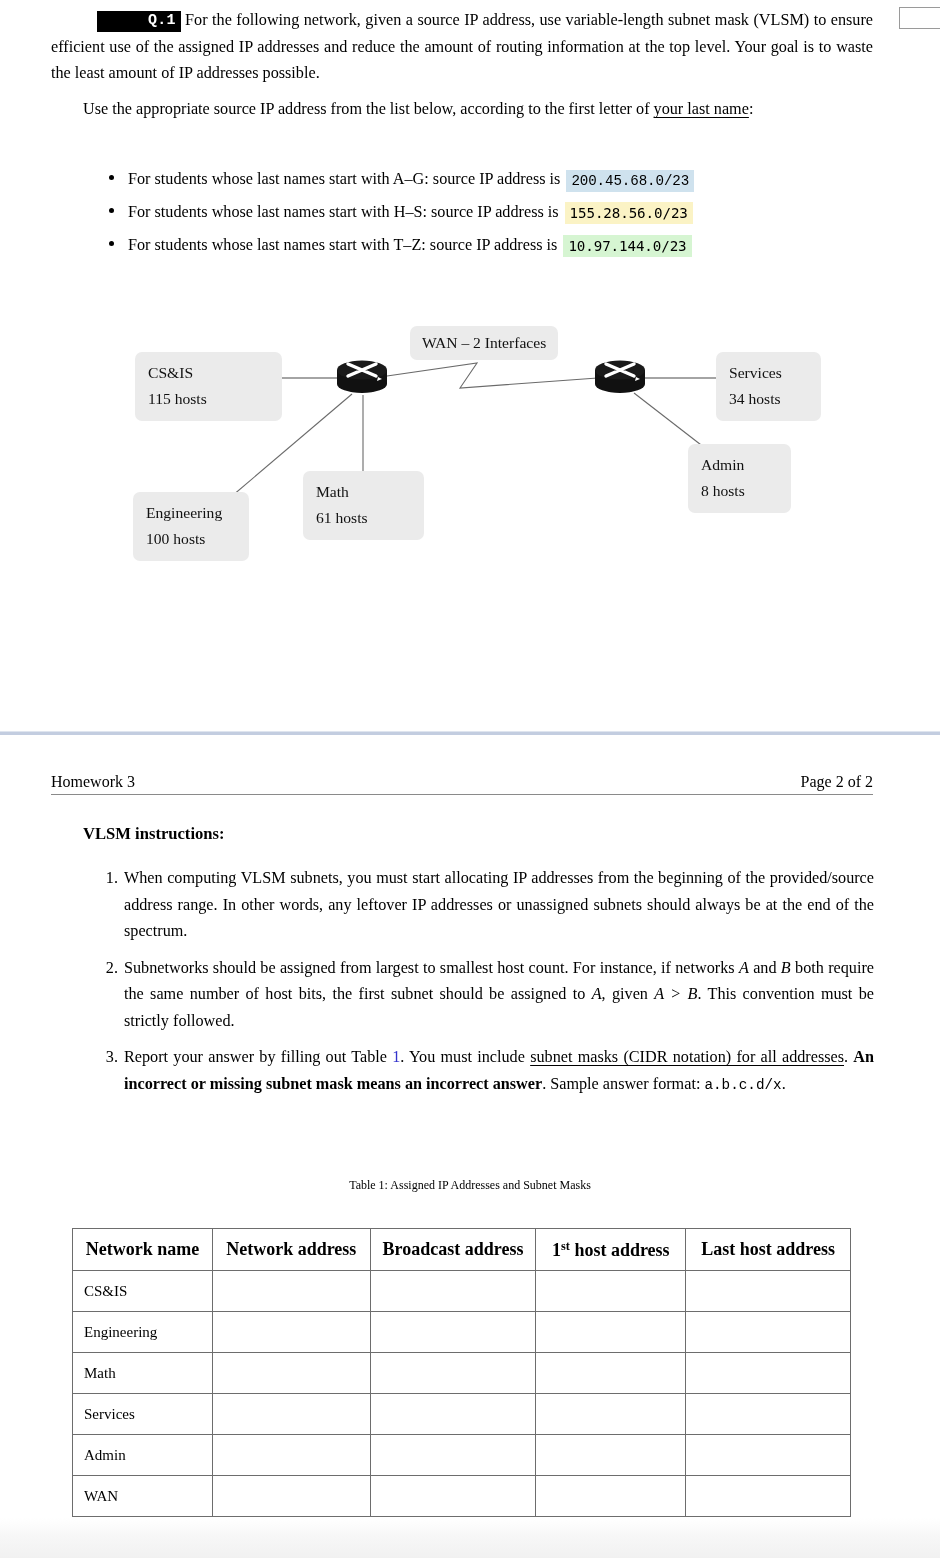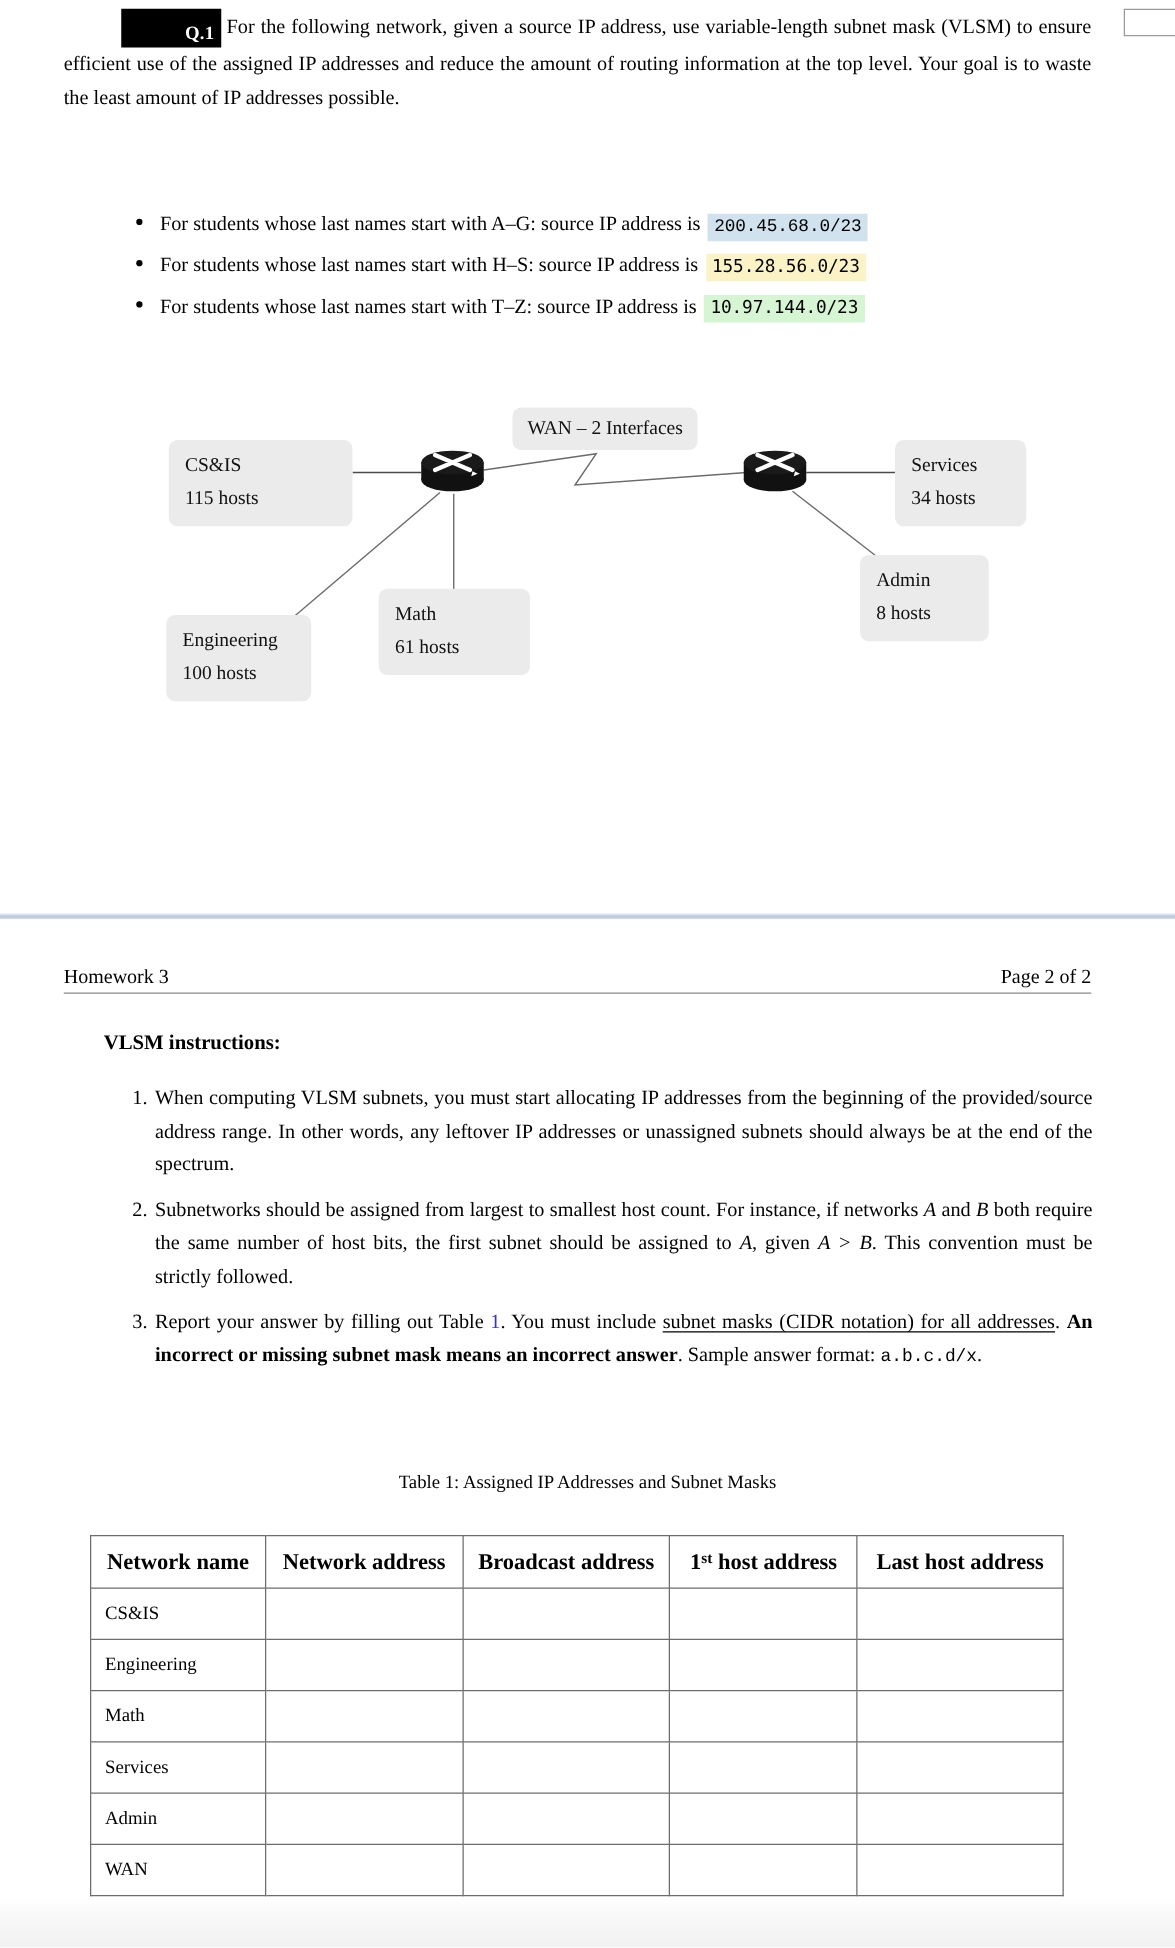--- a/index.html
+++ b/index.html
@@ -41,23 +41,24 @@
     height: 40px;
     background: linear-gradient(to bottom, #ffffff 0%, #f7f7f7 45%, #f1f1f1 100%);
   }
   .q-badge {
     display: inline-block;
     background: #000;
     color: #fff;
     font-weight: bold;
     font-size: 15px;
     line-height: 18px;
-    padding: 11px 5px 2px 5px;
+    padding: 1px 5px 2px 5px;
     vertical-align: middle;
     letter-spacing: 0.2px;
+    font-family: Liberation Mono, monospace;
   }
   .marks-box {
     position: absolute;
     top: 7px;
     left: 899px;
     width: 30px;
     height: 22px;
     border: 1px solid #9a9a9a;
     box-sizing: border-box;
     text-align: center;
@@ -200,21 +201,21 @@
   .lnk { color: #3333cc; }
   .bold { font-weight: bold; }
 
   
   .tbl-caption {
     position: absolute;
     top: 443px;
     left: 0;
     width: 940px;
     text-align: center;
-    font-size: 15px;
+    font-size: 12px;
   }
   table.vlsm {
     position: absolute;
     top: 493px;
     left: 72px;
     width: 779px;
     border-collapse: collapse;
     font-size: 15px;
   }
   table.vlsm th, table.vlsm td {
@@ -247,20 +248,23 @@
 
   <div class="para-1">
     <p class="body">
       <span class="q-badge">Q.1</span>
       <span>For the following network, given a source IP address, use variable-length subnet mask (VLSM) to ensure efficient use of the assigned IP addresses and reduce the amount of routing information at the top level. Your goal is to waste the least amount of IP addresses possible.</span>
     </p>
   </div>
 
   <div class="marks-box">12</div>
 
+  <div class="para-2">
+    <p class="body"><span>Use the appropriate source IP address from the list below, according to the first letter of </span><u class="plain">your last name</u><span>:</span></p>
+  </div>
 
   <div class="bullets">
     <div class="bullet-row">
       <span class="bullet-dot"></span>
       <span>For students whose last names start with A–G: source IP address is</span><span class="ipcode hl-blue">200.45.68.0/23</span>
     </div>
     <div class="bullet-row">
       <span class="bullet-dot"></span>
       <span>For students whose last names start with H–S: source IP address is</span><span class="ipcode hl-yellow">155.28.56.0/23</span>
     </div>

